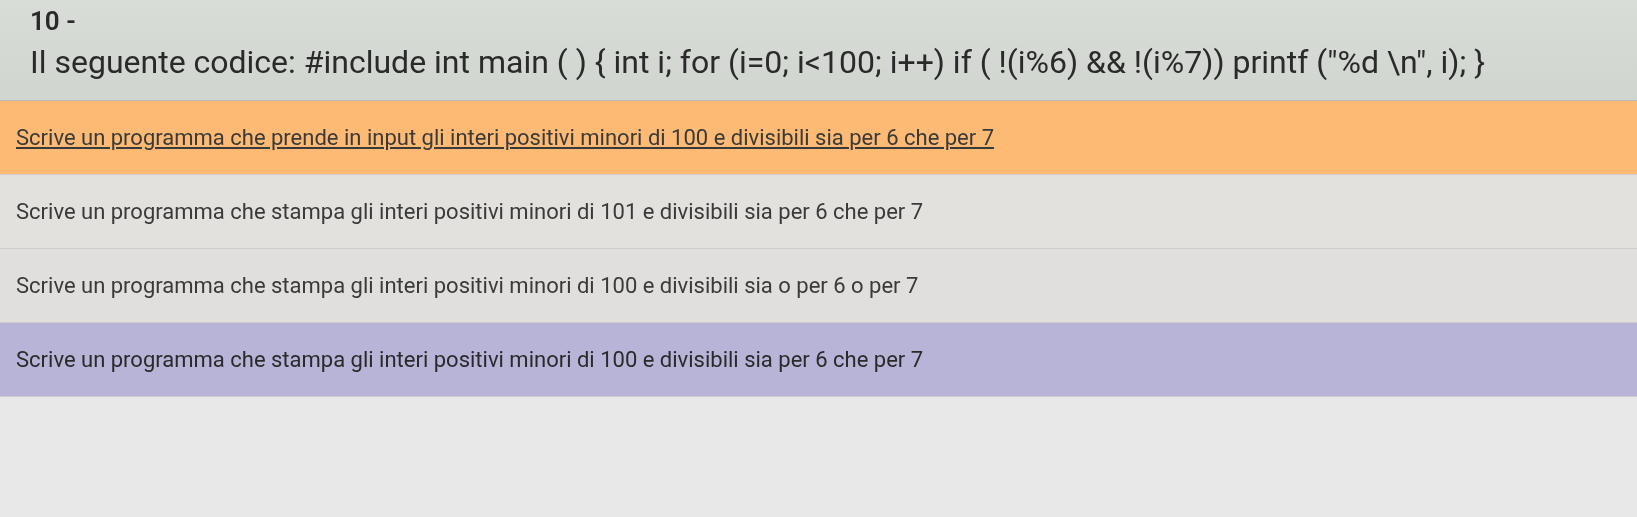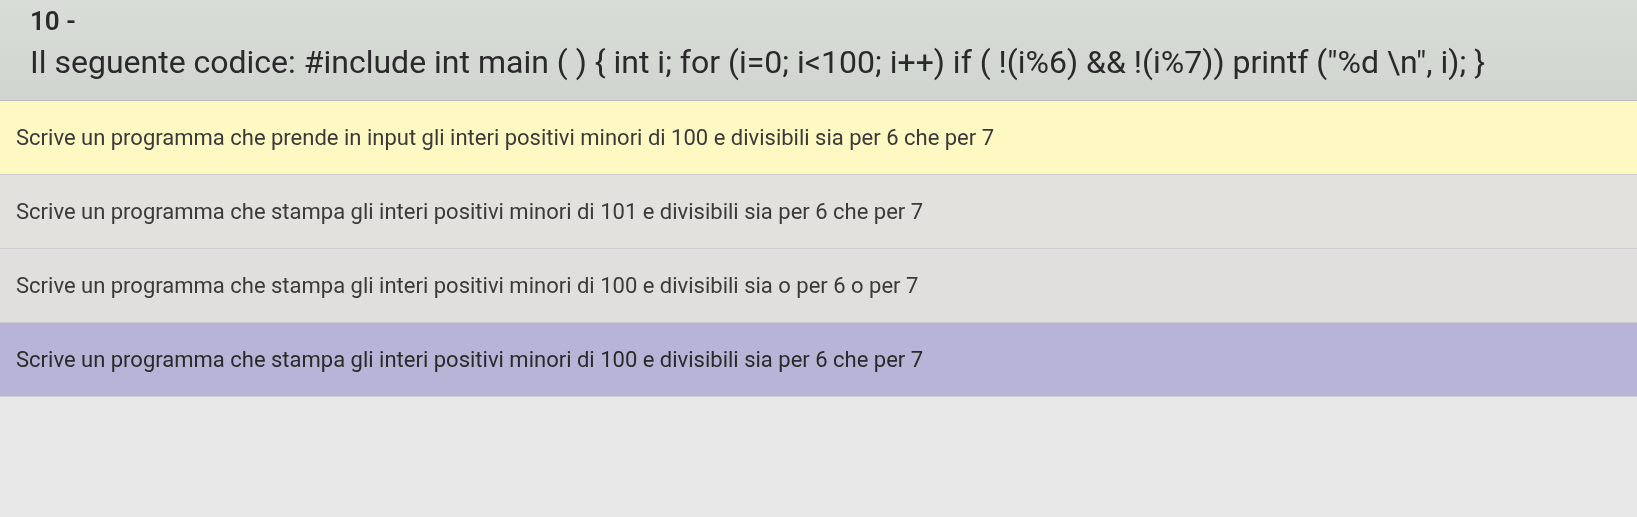--- a/index.html
+++ b/index.html
@@ -41,21 +41,22 @@
     }
     .answer-option {
       padding: 24px 16px;
       font-size: 22px;
       color: #3a3a3a;
       border-bottom: 1px solid #ccc;
       cursor: pointer;
       background: #e5e3e0;
     }
     .answer-option:nth-child(1) {
-      background: #fef9c3;
+      background: #fdba74;
+      text-decoration: underline;
     }
     .answer-option:nth-child(2) {
       background: #e3e1de;
     }
     .answer-option:nth-child(3) {
       background: #e1dfdd;
     }
     .answer-option.selected {
       background: #b8b4d8;
       color: #2a2a2a;

